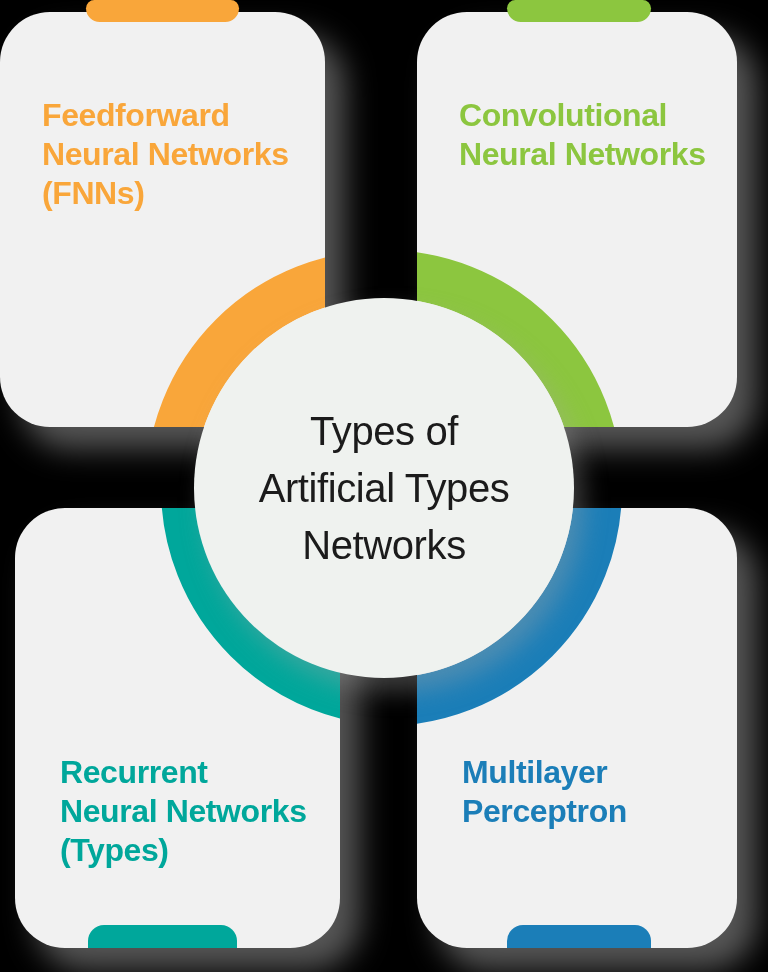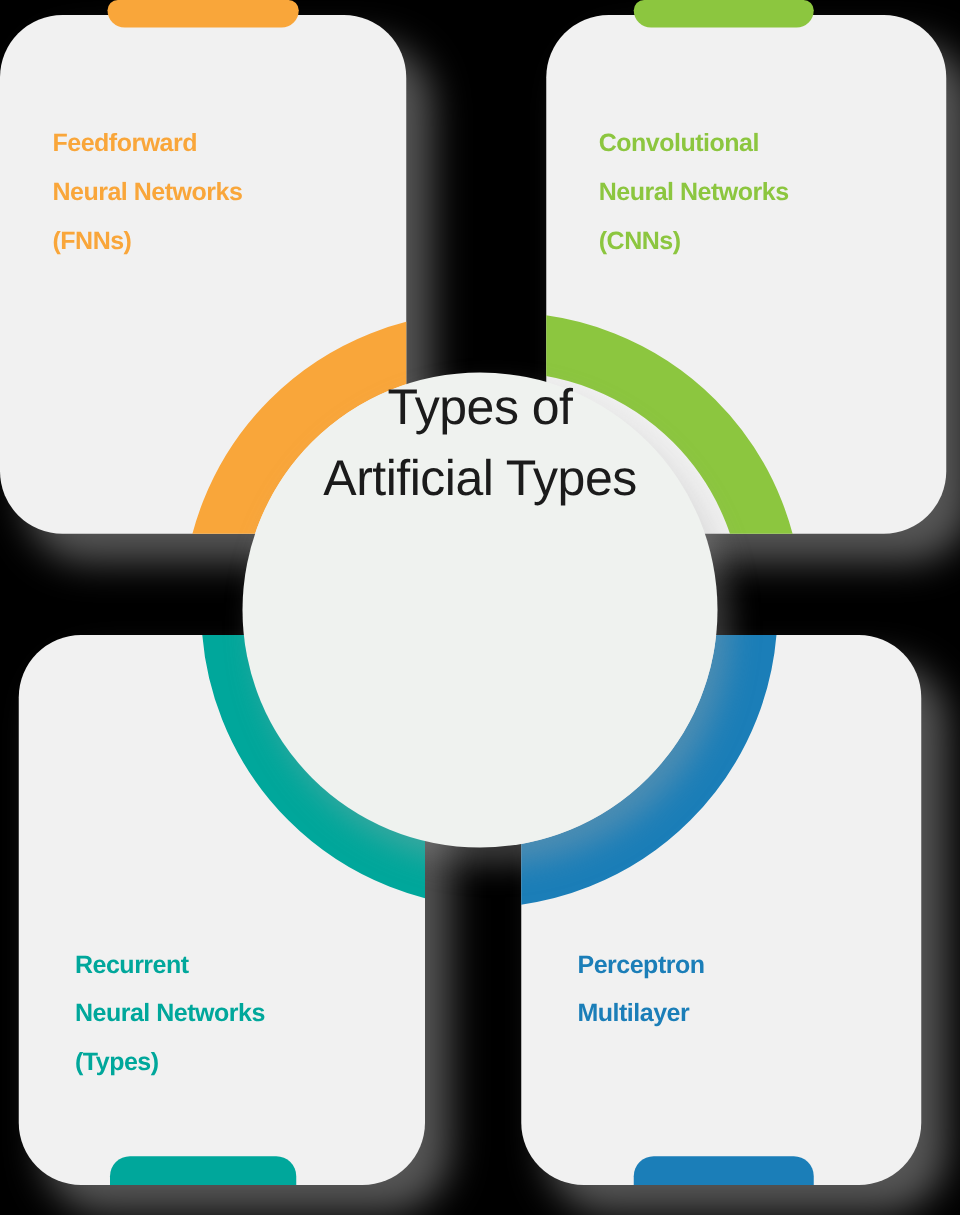--- a/index.html
+++ b/index.html
@@ -17,21 +17,21 @@
 
   
   .card{
     position:absolute;
     background:var(--card-bg,#F1F1F1);
     border-radius:50px;
     overflow:hidden;
     box-shadow:20px 22px 30px rgba(172,172,172,0.5);
   }
   .pos-tl{left:0;  top:12px;  width:325px;height:415px;}
-  .pos-tr{left:417px;top:12px;width:320px;height:415px;margin-left:20px;}
+  .pos-tr{left:417px;top:12px;width:320px;height:415px;}
   .pos-bl{left:15px;  top:508px; width:325px;height:440px;}
   .pos-br{left:417px;top:508px;width:320px;height:440px;}
 
   
   .arc{
     position:absolute;
     width:380px;height:380px;
     box-sizing:content-box;
     border:48px solid var(--accent,#999);
     border-radius:50%;
@@ -39,21 +39,21 @@
   }
   .pos-tl .arc{left:146px; top:238px;}
   .pos-tr .arc{left:-271px;top:238px;}
   .pos-bl .arc{left:146px; top:-258px;}
   .pos-br .arc{left:-271px;top:-258px;}
 
   
   .card-label{
     position:absolute;
     color:var(--accent,#333);
-    font-size:20px;
+    font-size:32px;
     line-height:39px;
     font-weight:700;
     letter-spacing:-0.4px;
     white-space:nowrap;
   }
   .pos-tl .card-label{left:42px;top:84px;}
   .pos-tr .card-label{left:42px;top:84px;}
   .pos-bl .card-label{left:45px;top:245px;}
   .pos-br .card-label{left:45px;top:245px;}
   .card-label .ln{display:block;}
@@ -72,21 +72,21 @@
 
   
   .center-circle{
     position:absolute;
     left:194px;top:298px;
     width:380px;height:380px;
     border-radius:50%;
     background:var(--circle-bg,#EFF2EF);
     box-shadow:10px 14px 24px rgba(170,170,170,0.35);
     display:flex;
-    align-items:flex-start;
+    align-items:center;
     justify-content:center;
   }
   .center-title{
     text-align:center;
     color:var(--title-text,#1B1B1B);
     font-size:40px;
     line-height:57px;
     font-weight:500;
     letter-spacing:-0.4px;
     white-space:nowrap;
@@ -105,46 +105,46 @@
       <span class="ln">Neural Networks</span>
       <span class="ln">(FNNs)</span>
     </div>
   </div>
 
   <div class="card pos-tr" style="--accent: #8CC63F;">
     <div class="arc"></div>
     <div class="card-label">
       <span class="ln">Convolutional</span>
       <span class="ln">Neural Networks</span>
-      <span class="ln">(CNNs)</span>
     </div>
   </div>
 
   <div class="card pos-bl" style="--accent: #00A79B;">
     <div class="arc"></div>
     <div class="card-label">
       <span class="ln">Recurrent</span>
       <span class="ln">Neural Networks</span>
       <span class="ln">(Types)</span>
     </div>
   </div>
 
   <div class="card pos-br" style="--accent: #1B7EB8;">
     <div class="arc"></div>
     <div class="card-label">
+      <span class="ln">Multilayer</span>
       <span class="ln">Perceptron</span>
-      <span class="ln">Multilayer</span>
     </div>
   </div>
 
   <div class="tab tab-top tab-tl" style="--accent: #F9A63A;"></div>
   <div class="tab tab-top tab-tr" style="--accent: #8CC63F;"></div>
   <div class="tab tab-bottom tab-bl" style="--accent: #00A79B;"></div>
   <div class="tab tab-bottom tab-br" style="--accent: #1B7EB8;"></div>
 
   <div class="center-circle">
     <div class="center-title">
       <span class="ln">Types of</span>
       <span class="ln">Artificial Types</span>
+      <span class="ln">Networks</span>
     </div>
   </div>
 
 </div>
 
 </body></html>

